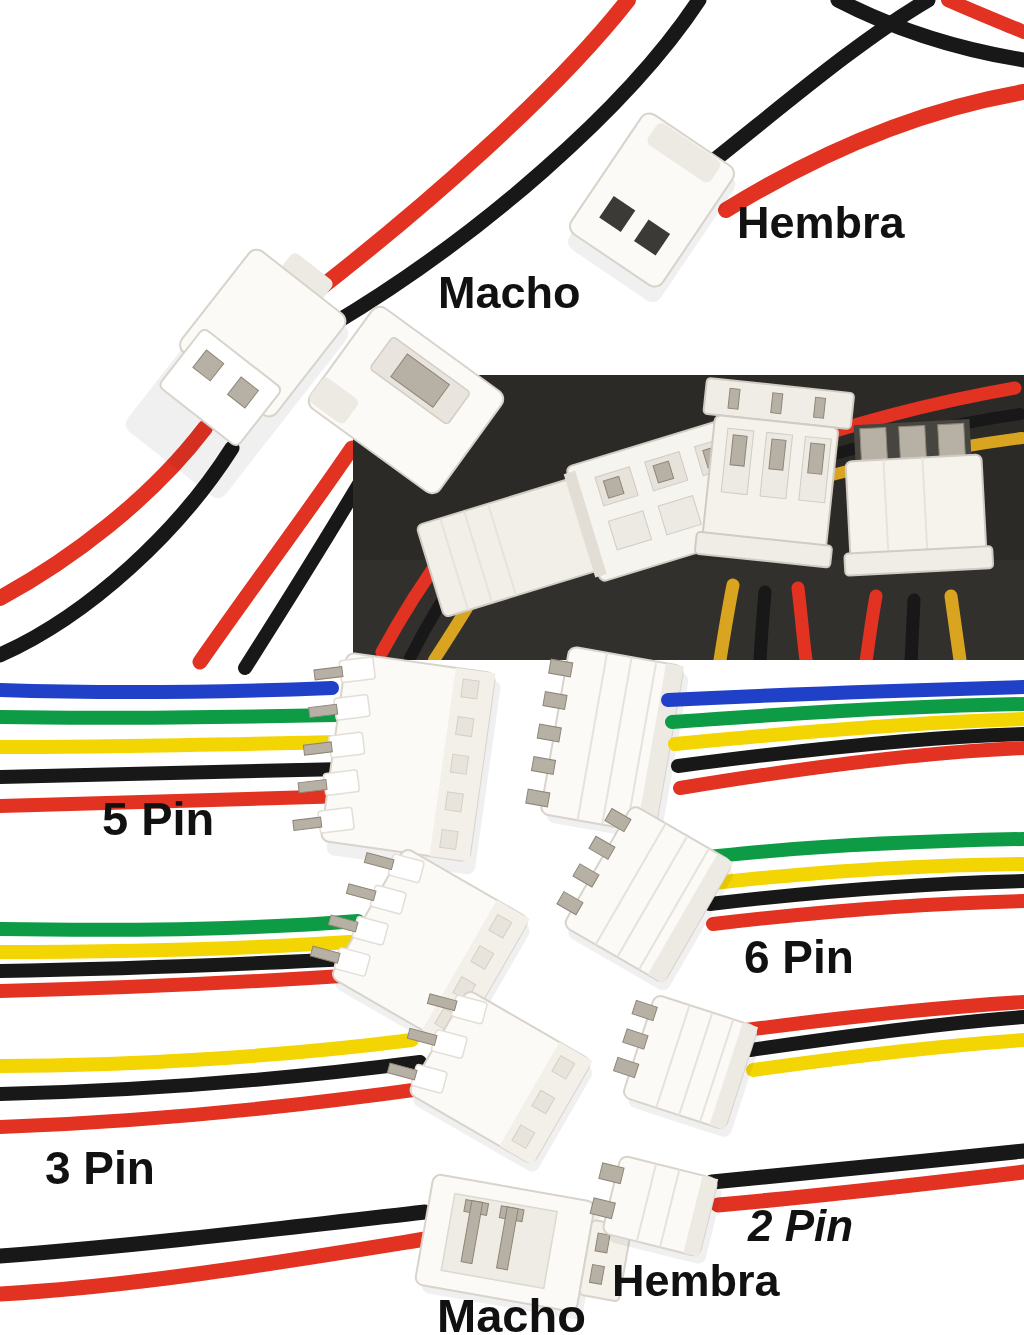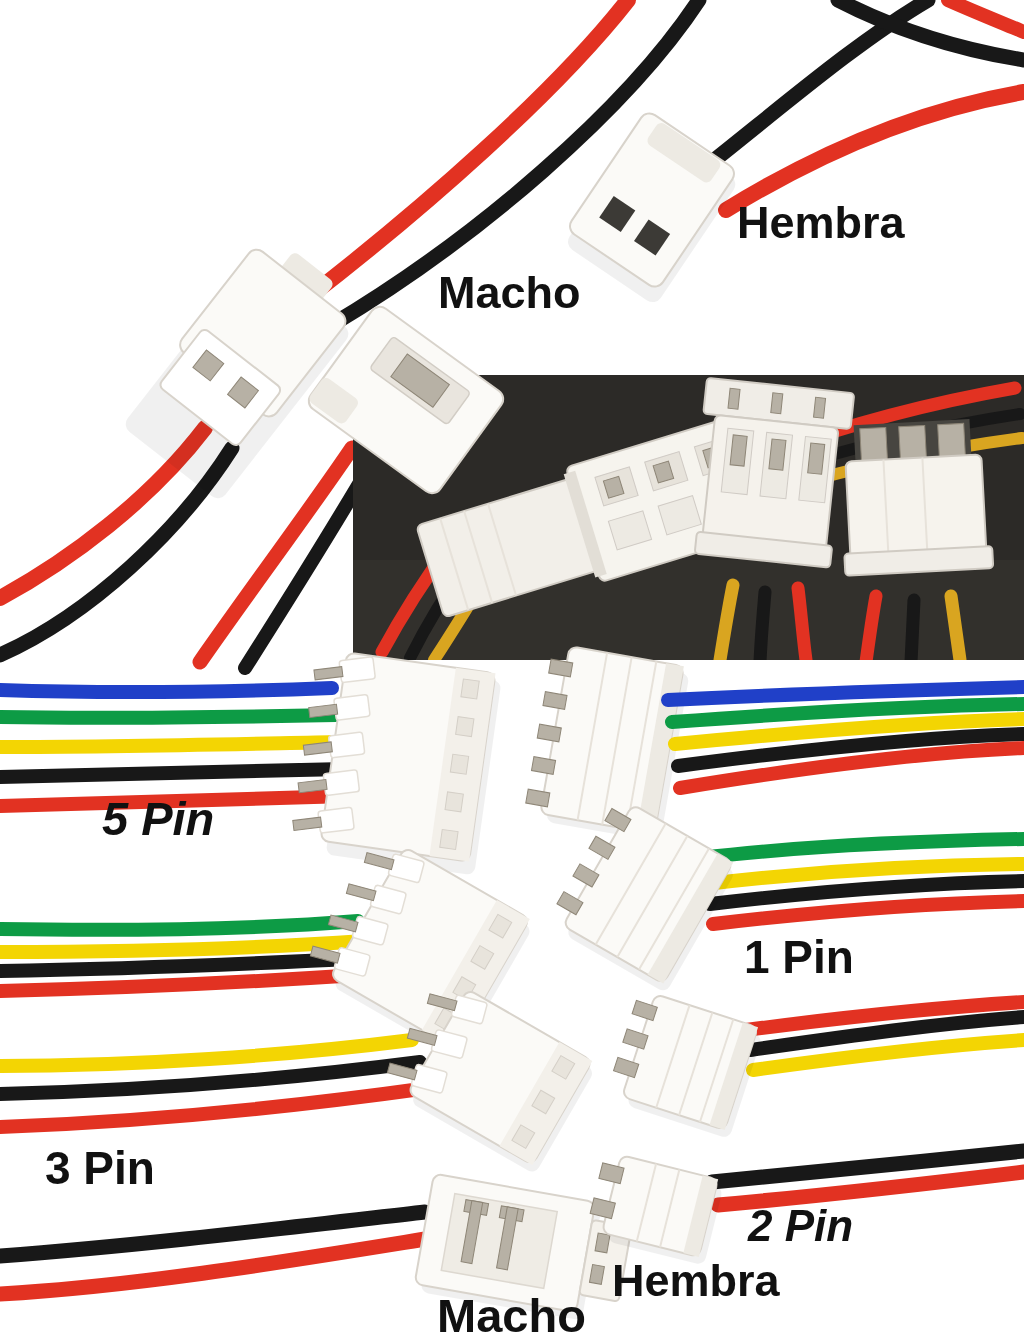--- a/index.html
+++ b/index.html
@@ -309,19 +309,19 @@
     <rect class="c-body" x="-50" y="-40" width="100" height="80" rx="8"></rect>
     <path class="ridge" d="M -14,-40 V 40 M 10,-40 V 40"></path>
     <rect class="metal" x="-66" y="-28" width="22" height="16"></rect>
     <rect class="metal" x="-66" y="8" width="22" height="16"></rect>
     <rect class="c-shade" x="34" y="-40" width="16" height="80"></rect>
   </g>
 </svg>
 
   <div class="label" style="left:737px;top:200px;font-size:45px;">Hembra</div>
   <div class="label" style="left:438px;top:270px;font-size:45px;">Macho</div>
-  <div class="label" style="left:102px;top:795px;font-size:47px;font-style:italic;">5 Pin</div>
-  <div class="label" style="left:744px;top:934px;font-size:46px;">1 Pin</div>
+  <div class="label" style="left:102px;top:795px;font-size:47px;">5 Pin</div>
+  <div class="label" style="left:744px;top:934px;font-size:46px;">6 Pin</div>
   <div class="label" style="left:45px;top:1145px;font-size:46px;text-align:center;">3 Pin</div>
   <div class="label" style="left:748px;top:1204px;font-size:44px;font-style:italic;">2 Pin</div>
   <div class="label" style="left:612px;top:1258px;font-size:45px;">Hembra</div>
   <div class="label" style="left:437px;top:1292px;font-size:47px;">Macho</div>
 </div>
 
 </body></html>

